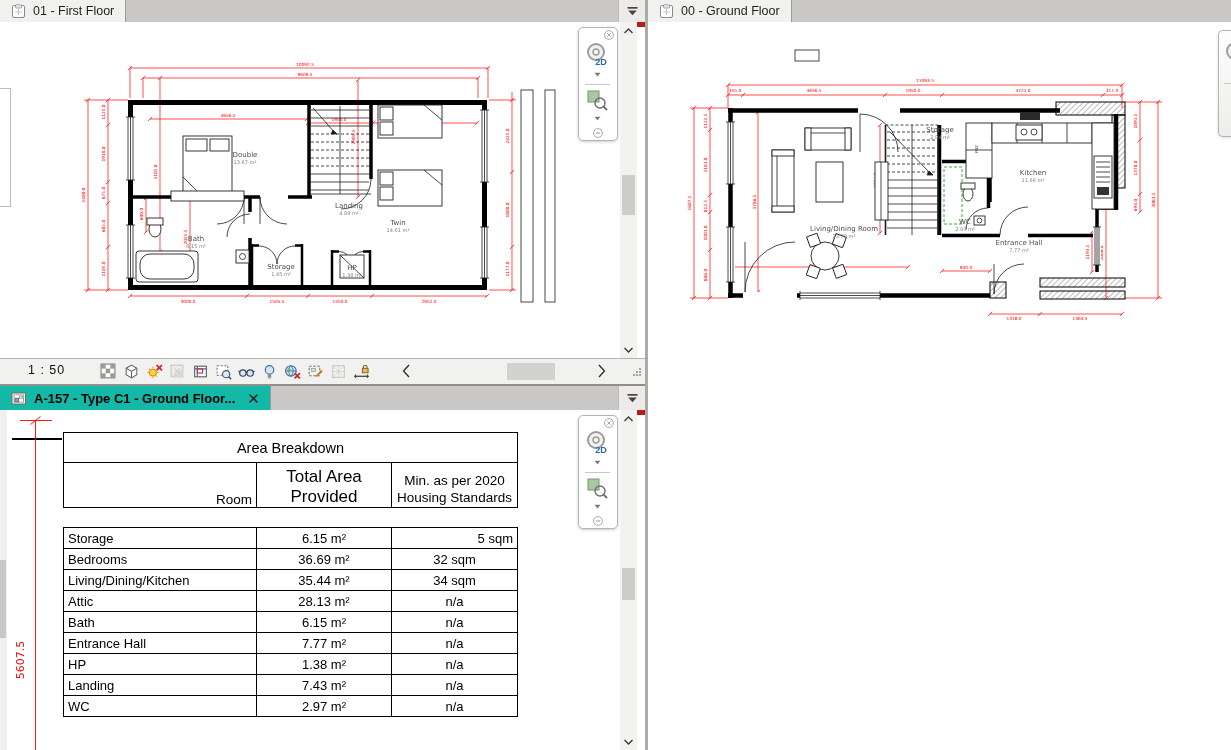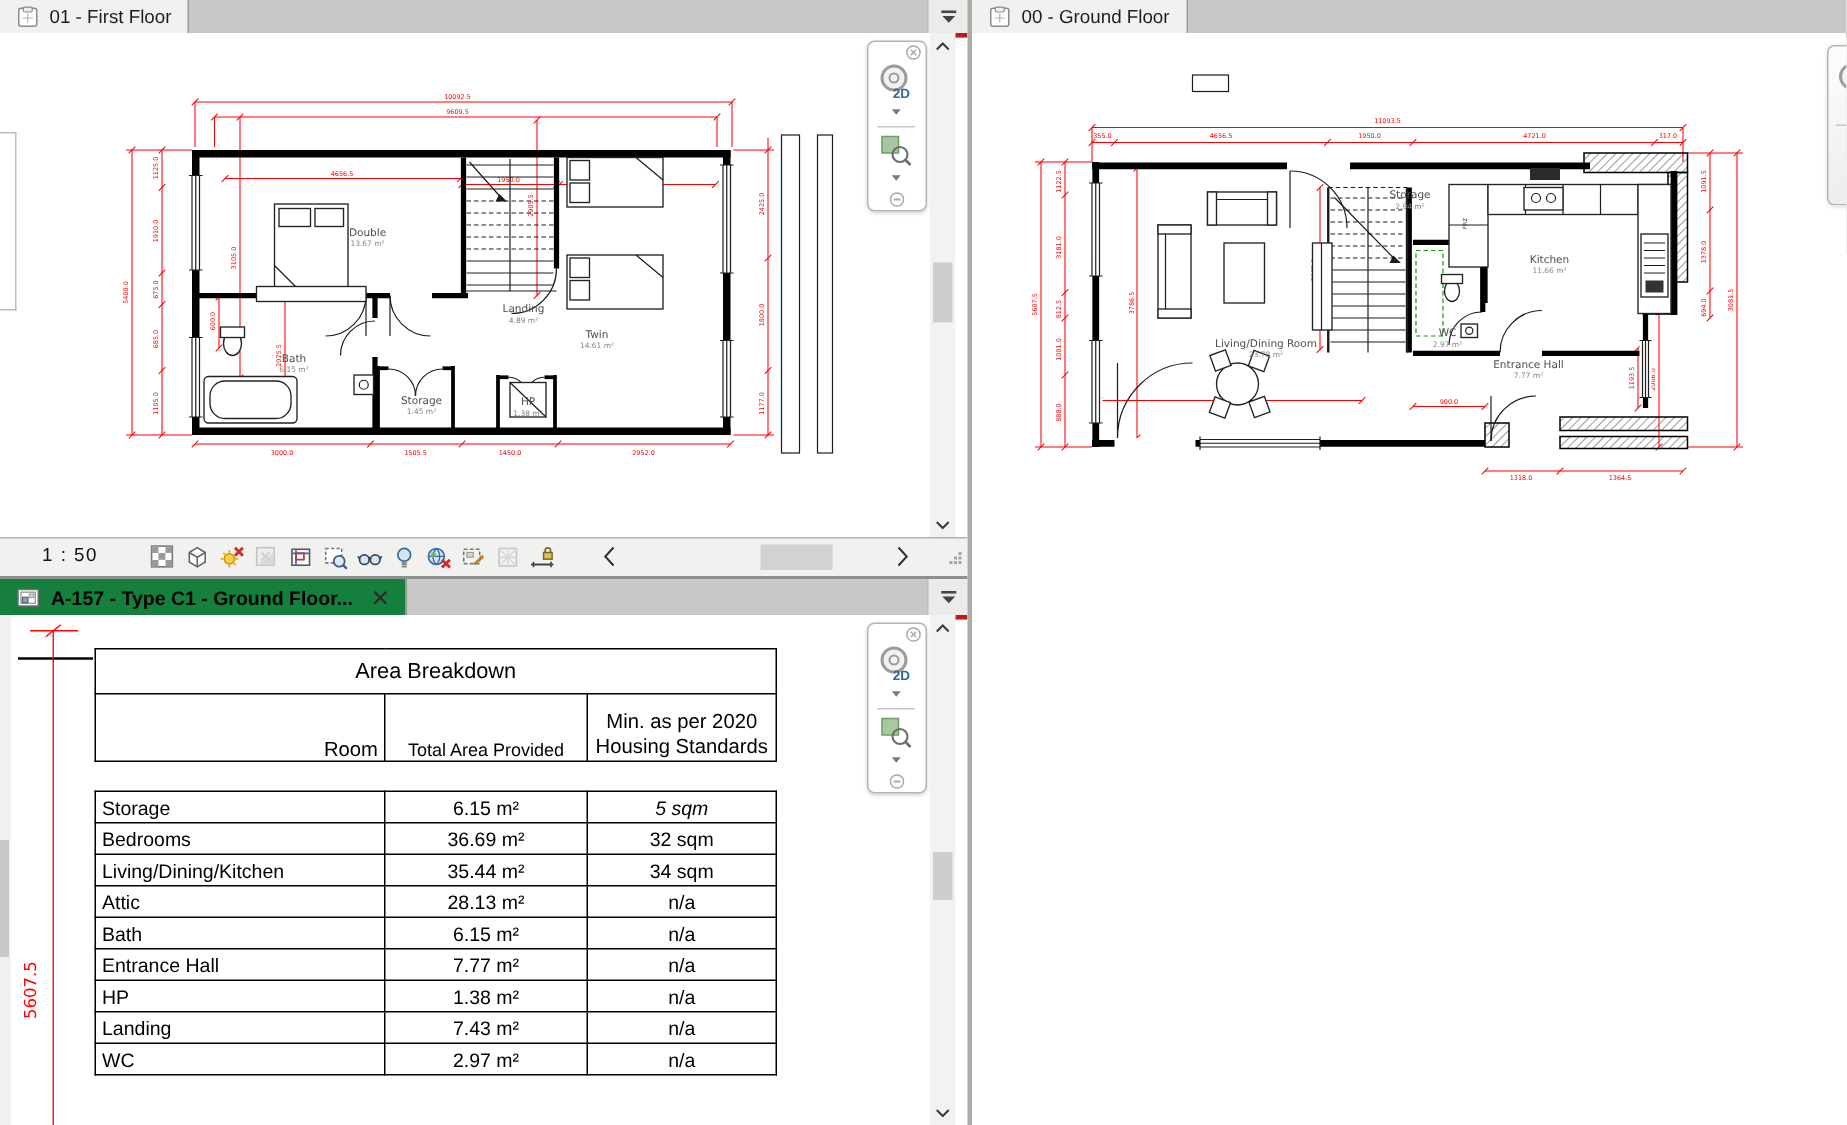--- a/index.html
+++ b/index.html
@@ -1,20 +1,20 @@
 <!DOCTYPE html>
 <html><head>
 <meta charset="utf-8">
 <style>
   html,body{margin:0;padding:0;background:#d6d4d0;font-family:"Liberation Sans",sans-serif;}
   .stage{position:relative;width:1231px;height:750px;background:#fff;overflow:hidden;}
   .panel{position:absolute;overflow:hidden;background:#fff;}
-  .tabbar{position:absolute;left:0;top:0;right:0;background:#c9c8c6;border-bottom:3px solid #b91c1c;display:flex;align-items:stretch;}
+  .tabbar{position:absolute;left:0;top:0;right:0;background:#c9c8c6;border-bottom:5px solid #b91c1c;display:flex;align-items:stretch;}
   .tab{display:flex;align-items:center;gap:7px;padding:0 11px;background:#f1f1ef;border-right:1px solid #9a9a98;font-size:12.5px;color:#1e1e1e;white-space:nowrap;}
-  .tab.sheet{background:#15803d;font-weight:bold;color:#000;}
+  .tab.sheet{background:#14b8a6;font-weight:bold;color:#000;}
   .tabmenu{position:absolute;right:0;top:0;width:26px;height:100%;background:#eceBE9;background:#ecebe9;border-left:1px solid #bdbdbb;display:flex;align-items:center;justify-content:center;}
   .canvas{position:absolute;background:#fff;}
   .plan{position:absolute;left:0;top:0;}
   .vscroll{position:absolute;width:17px;background:#f2f2f0;}
   .vthumb{position:absolute;left:2px;width:13px;background:#cdcdcb;}
   .sarrow{position:absolute;left:0;width:17px;height:17px;display:flex;align-items:center;justify-content:center;}
   .navbar{position:absolute;width:38px;height:112px;background:linear-gradient(#fdfdfd,#ecechea 90%,#eaeae8);border:1px solid #b4b4b1;border-radius:5px;box-shadow:0 1px 3px rgba(0,0,0,.2);}
   .navbar .close{position:absolute;top:2px;right:3px;}
   .navbar .wheel{position:absolute;top:13px;left:5px;}
   .navbar .caret1{position:absolute;top:44px;left:15px;}
@@ -444,32 +444,32 @@
         <text transform="rotate(-90 24 250)" x="24" y="250" fill="#f00" font-size="11" font-family="DejaVu Sans,sans-serif" text-anchor="middle">5607.5</text>
       </svg>
 
       <table class="sheet-table" style="left:63px;top:22px;">
         <tbody>
             <tr>
           <td colspan="3" style="width:435px;height:29px;text-align:center;font-size:14.5px;">Area Breakdown</td>
         </tr>
         <tr>
           <td style="width:184px;height:44px;text-align:right;vertical-align:bottom;font-size:13.5px;">Room</td>
-          <td style="width:126px;text-align:center;vertical-align:bottom;font-size:12px;">Total Area Provided</td>
+          <td style="width:126px;text-align:center;vertical-align:bottom;font-size:17px;">Total Area Provided</td>
           <td style="width:117px;text-align:center;vertical-align:bottom;font-size:13.5px;line-height:1.25;margin-top:34px;">Min. as per 2020 Housing Standards</td>
         </tr>
       </tbody>
         </table>
 
       <table class="sheet-table" style="left:63px;top:117px;">
         <tbody>
             <tr>
           <td style="width:184px;height:20px;">Storage</td>
           <td style="width:126px;text-align:center;">6.15 m²</td>
-          <td style="width:117px;text-align:center;font-style:italic;">5 sqm</td>
+          <td style="width:117px;text-align:right;">5 sqm</td>
         </tr>
         <tr>
           <td style="height:20px;">Bedrooms</td>
           <td style="text-align:center;">36.69 m²</td>
           <td style="text-align:center;">32 sqm</td>
         </tr>
         <tr>
           <td style="height:20px;">Living/Dining/Kitchen</td>
           <td style="text-align:center;">35.44 m²</td>
           <td style="text-align:center;">34 sqm</td>

